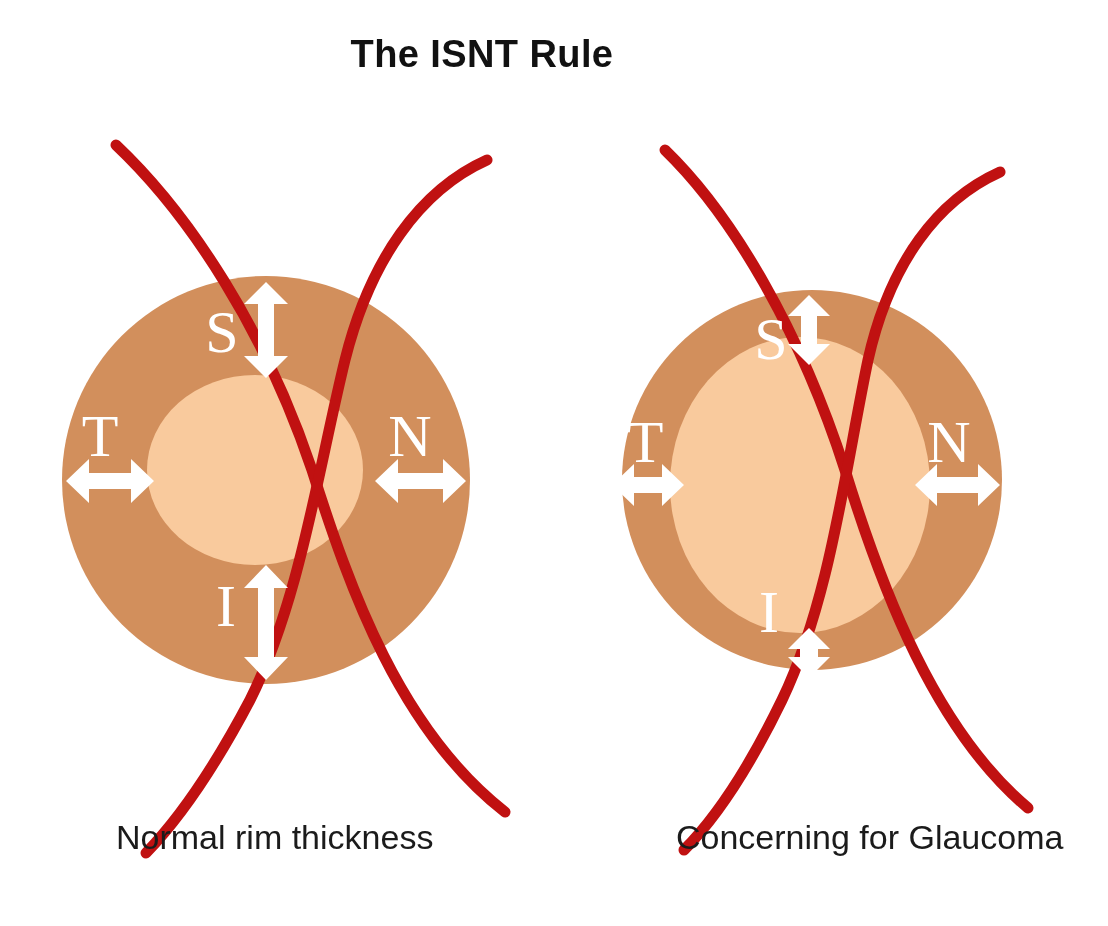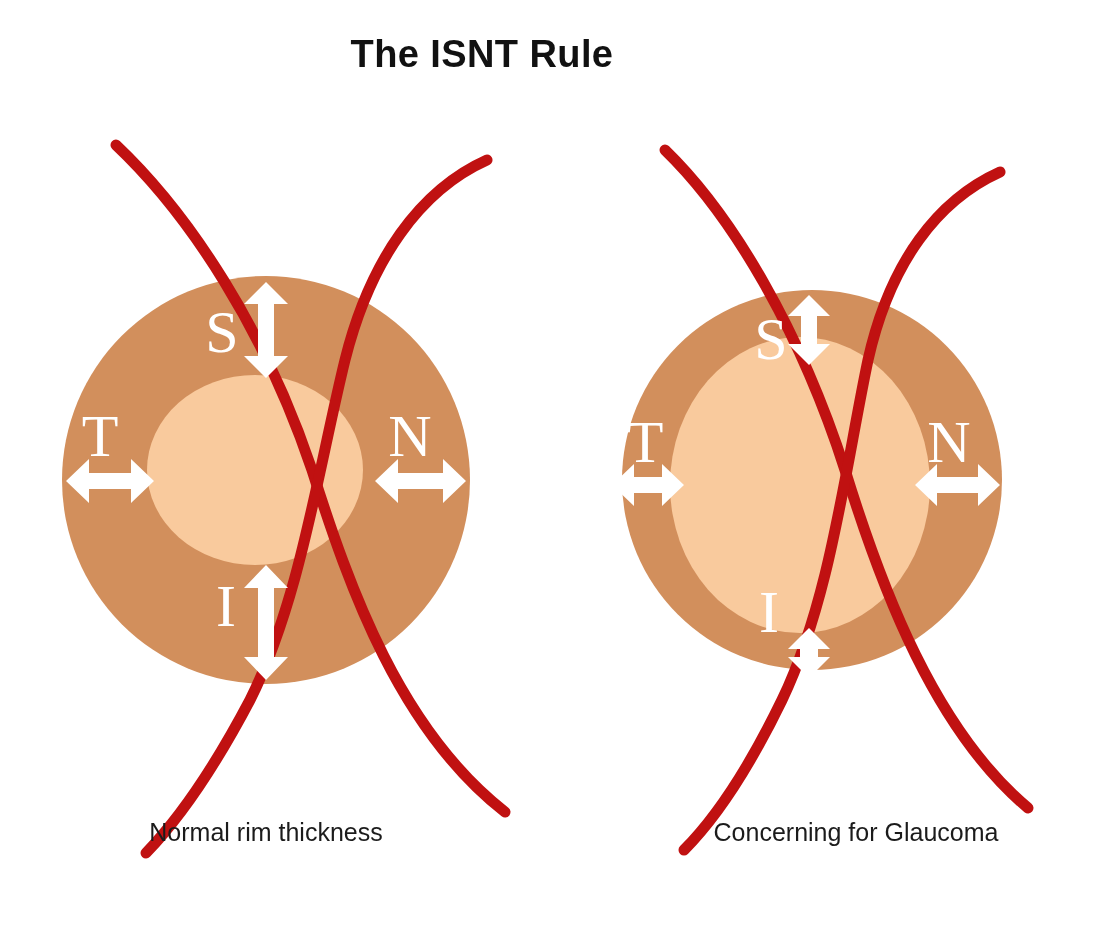--- a/index.html
+++ b/index.html
@@ -29,21 +29,21 @@
     font-family: "Liberation Sans", sans-serif;
     font-weight: bold;
     font-size: 38px;
     letter-spacing: 0.4px;
     color: #111111;
     line-height: 1.1;
   }
   .caption {
     position: absolute;
     font-family: "Liberation Sans", sans-serif;
-    font-size: 25px;
+    font-size: 34px;
     font-weight: normal;
     color: #1b1b1b;
     text-align: center;
     white-space: nowrap;
   }
   #caption-left {
     left: 116px;
     top: 818px;
     width: 300px;
   }

